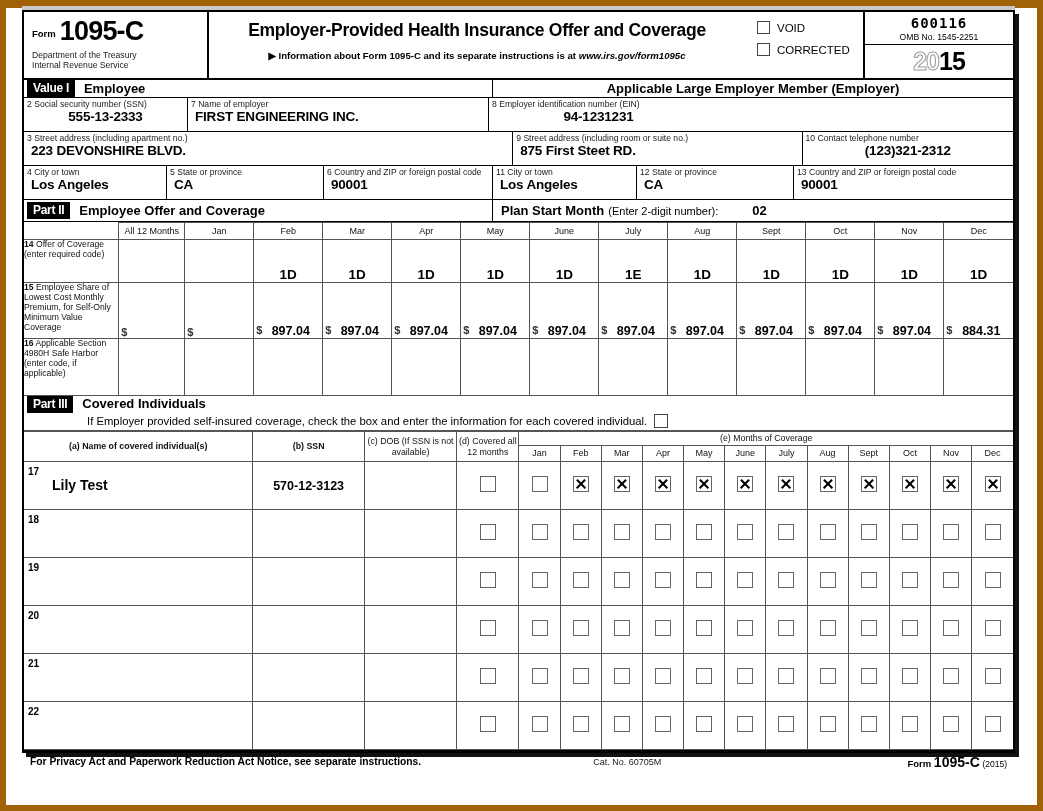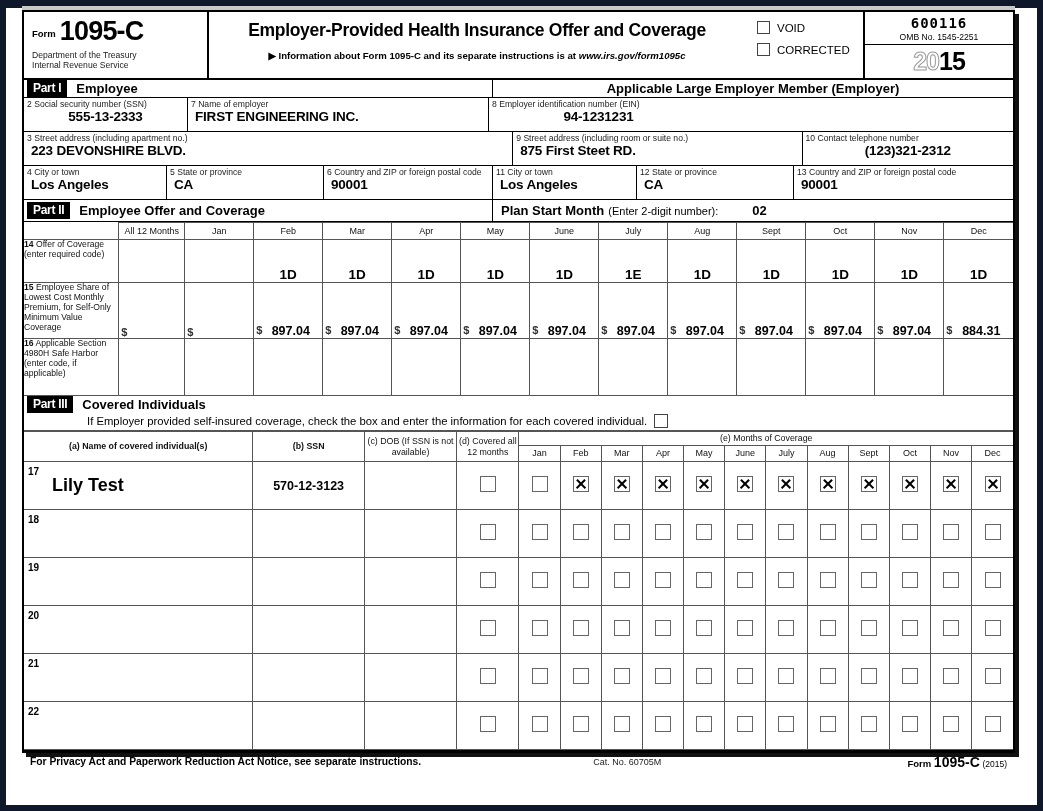--- a/index.html
+++ b/index.html
@@ -10,21 +10,21 @@
   body {
     width: 1043px; height: 811px;
     font-family: "Liberation Sans", sans-serif;
     color: #000;
     overflow: hidden;
   }
   .page-frame {
     position: absolute;
     left: 0; top: 0;
     width: 1043px; height: 811px;
-    background: #0f172a;
+    background: #a16207;
     padding: 6px 6px 6px 6px;
   }
   .page-inner-white {
     position: absolute;
     left: 6px; top: 8px;
     width: 1031px; height: 797px;
     background: #ffffff;
   }
   .form-border {
     position: absolute;
@@ -167,34 +167,34 @@
   .rowlabel b { font-weight: bold; }
   .codecell { text-align: center; font-size: 13.5px; font-weight: bold; vertical-align: bottom;
               padding-bottom: 4px;}
   .money { font-size: 12.5px; font-weight: bold; vertical-align: bottom; padding-bottom: 3px;
            white-space: nowrap; }
   .money .dl { font-size: 11px; float: left; padding-left: 2px; color: #333;}
   .money .amt { display:block; text-align: center; padding-right: 3px; }
 
   
   .p3bar { border-bottom: 1px solid #555; }
-  .p3top { display: flex; align-items: center; height: 17px; }
+  .p3top { display: flex; align-items: flex-start; height: 17px; }
   .p3note { font-size: 11.3px; margin-left: 63px; margin-top: 1px; margin-bottom:2px;
             display:flex; align-items:center; }
   .p3note .cb2 { width: 14px; height: 14px; border: 1.4px solid #444; margin-left: 7px; }
 
   table.p3 { border-collapse: collapse; width: 100%; table-layout: fixed; }
   table.p3 td, table.p3 th { border: 1px solid #555; padding: 0; }
   table.p3 .noleft { border-left: none; }
   .p3h { font-size: 8.8px; text-align: center; font-weight: normal; line-height: 1.15; color:#111;}
   .p3h b { font-weight: bold; }
   .p3mh { font-size: 9px; text-align: center; font-weight: normal; height: 15px; color:#111;}
   .rownum { font-size: 10px; font-weight: bold; position: absolute; left: 4px; top: 4px; }
   .namecell { position: relative; height: 47px; }
-  .namecell .nm { font-size: 18px; font-weight: bold; padding-left: 28px; line-height: 47px;}
+  .namecell .nm { font-size: 14px; font-weight: bold; padding-left: 28px; line-height: 47px;}
   .ssncell { text-align: center; font-size: 12.5px; font-weight: bold; }
   .ckcell { text-align: center; vertical-align: middle; }
   .chk {
     width: 16px; height: 16px; border: 1.3px solid #666; display: inline-block;
     background: #fff; position: relative;
   }
   .chk.x::before, .chk.x::after {
     content: ""; position: absolute; left: 1px; top: 6.2px;
     width: 12px; height: 2.4px; background: #000;
   }
@@ -248,21 +248,21 @@
       </div>
       <div class="hdr-omb">
         <div class="ocr">600116</div>
         <div class="ombno">OMB No. 1545-2251</div>
         <div class="yeartxt"><span class="ghost">20</span><span>15</span></div>
       </div>
     </div>
 
     <div class="partbar split">
       <div class="part1-left">
-        <span class="parttag">Part I</span>
+        <span class="parttag">Value I</span>
         <span class="parttitle">Employee</span>
       </div>
       <div class="part1-right">Applicable Large Employer Member (Employer)</div>
     </div>
 
     <div class="p1">
       <div class="p1row b">
         <div class="c vline2 cellbox" style="width:164px">
           <div class="lbl">2  Social security number (SSN)</div>
           <div class="val center">555-13-2333</div>

